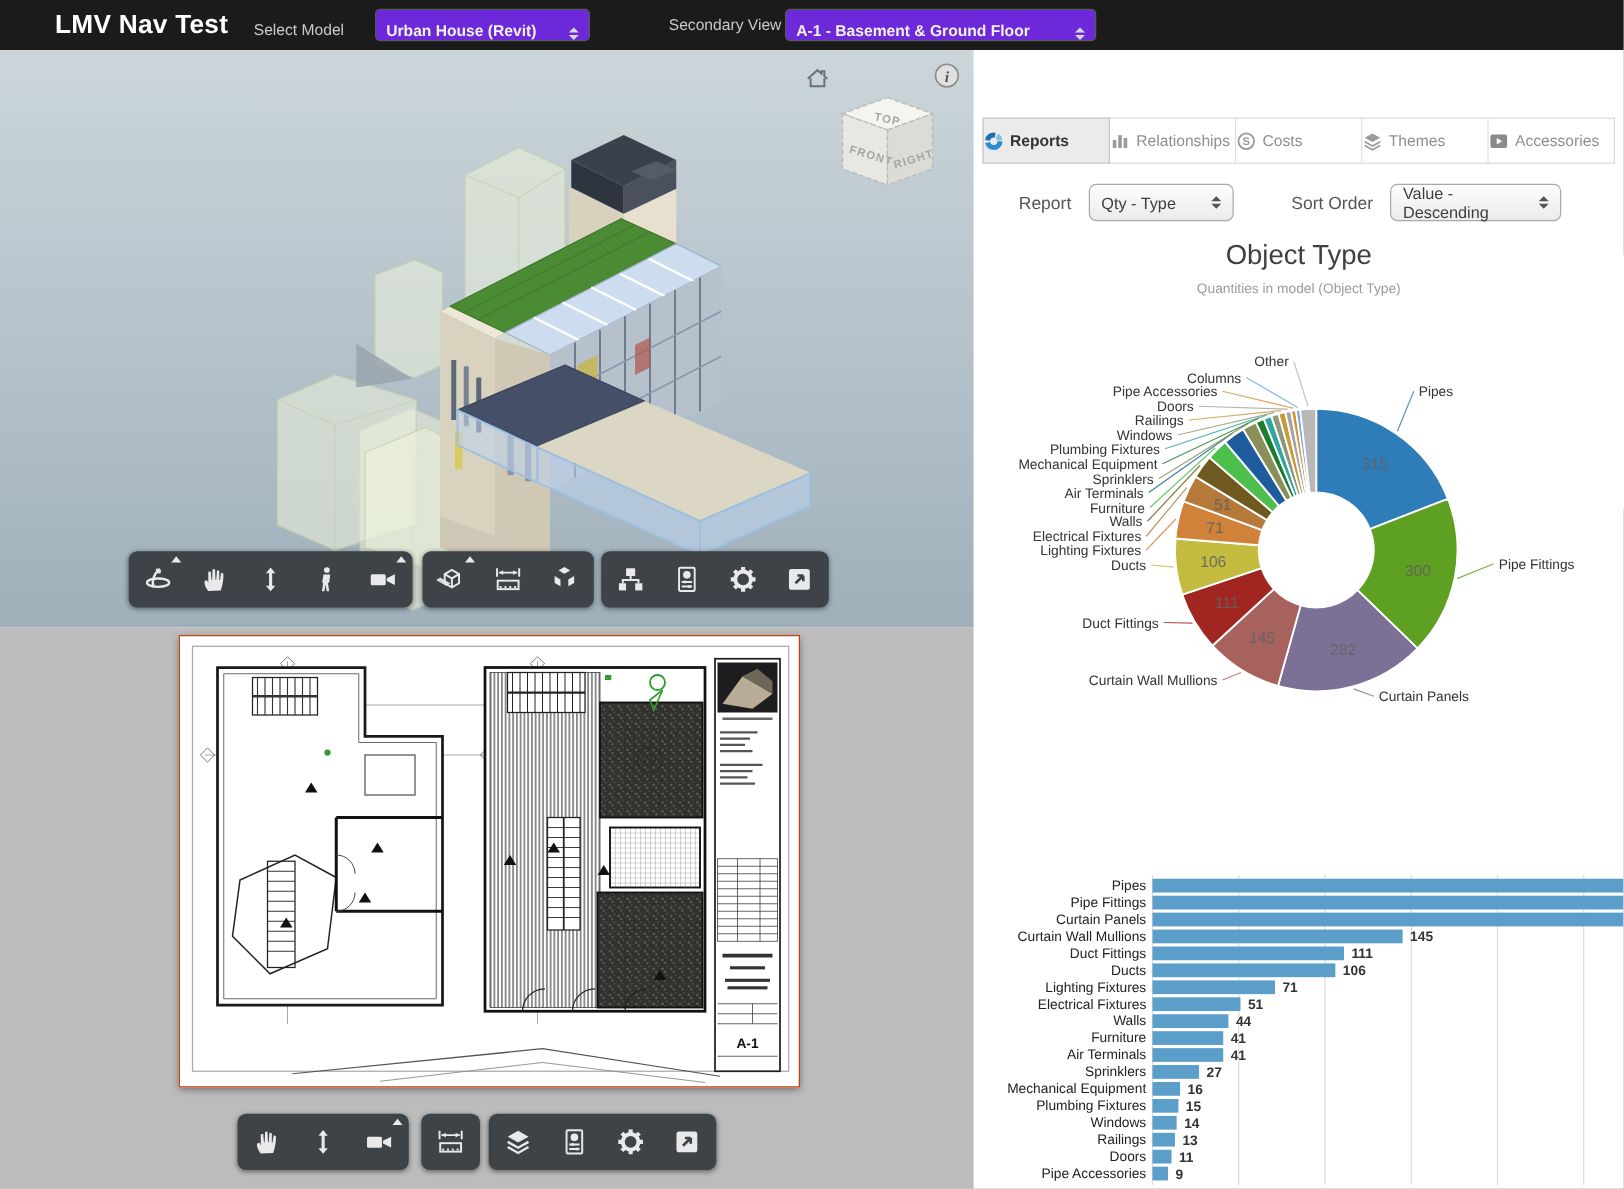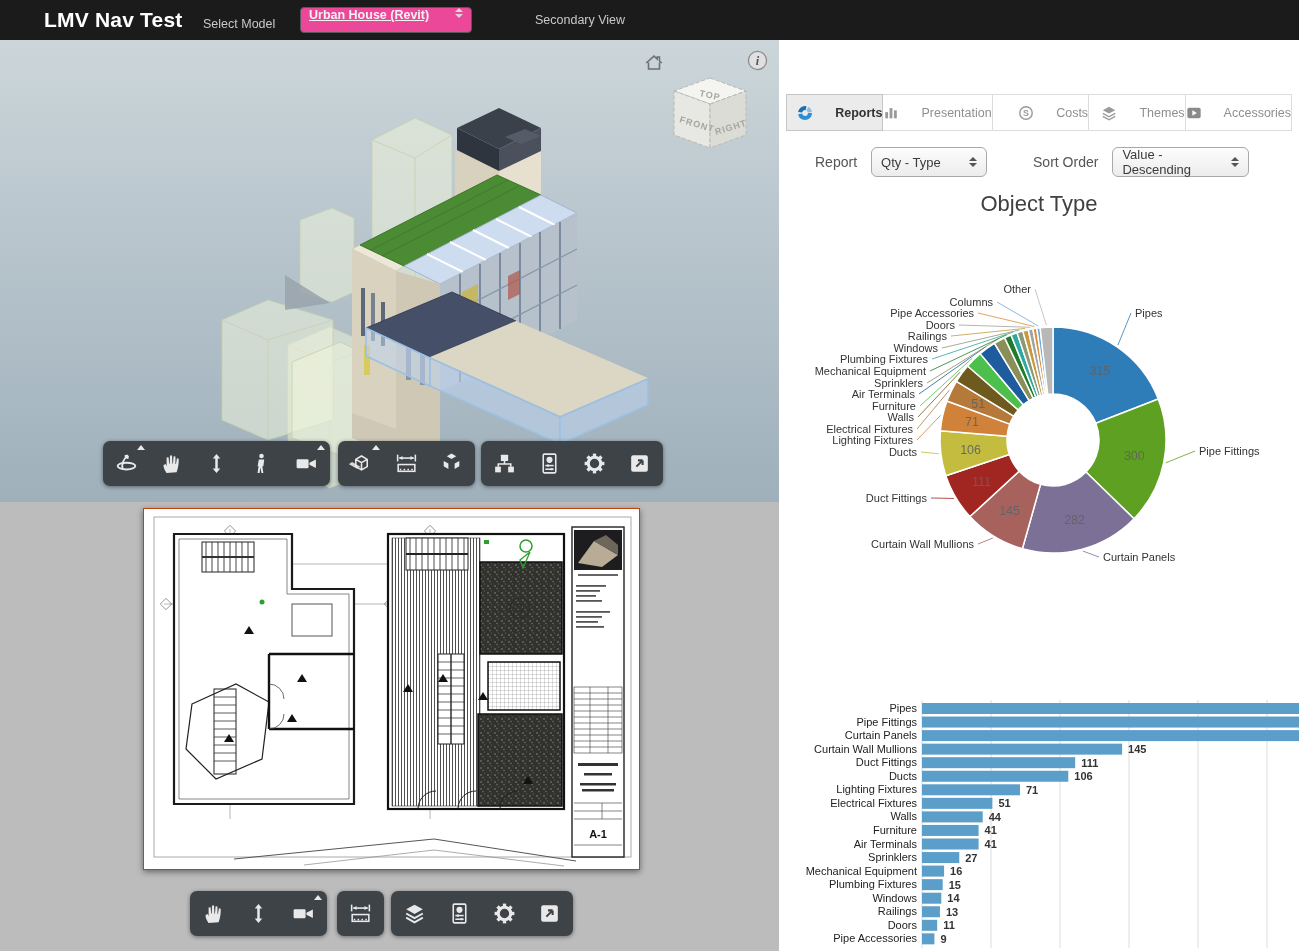--- a/index.html
+++ b/index.html
@@ -3,23 +3,23 @@
 <meta charset="utf-8">
 <style>
   html,body{margin:0;padding:0;background:#777;}
   #app{position:relative;width:1299px;height:951px;overflow:hidden;background:#fff;
        font-family:"Liberation Sans",sans-serif;-webkit-font-smoothing:antialiased;}
   
   #topbar{position:absolute;left:0;top:0;width:1299px;height:40px;background:#1b1b1b;
           display:flex;align-items:center;z-index:30;padding-left:32px;}
   #app-title{color:#fff;font-size:21px;font-weight:bold;margin:0 0 0 12px;letter-spacing:.2px;}
   .hdr-label{color:#c9c9c9;font-size:12.5px;}
-  .dsel{display:inline-flex;align-items:flex-start;justify-content:space-between;
-        background:#ec4899;border:1px solid #55595c;border-radius:4px;height:26px;
-        color:#f2f2f2;font-size:12.5px;font-weight:bold;padding:0 8px;box-sizing:border-box;cursor:pointer;text-decoration:underline;}
+  .dsel{display:inline-flex;align-items:flex-end;justify-content:space-between;
+        background:#6d28d9;border:1px solid #55595c;border-radius:4px;height:26px;
+        color:#f2f2f2;font-size:12.5px;font-weight:bold;padding:0 8px;box-sizing:border-box;cursor:pointer;}
   .updown{display:inline-flex;flex-direction:column;gap:2px;margin-left:10px;}
   .updown i{width:0;height:0;border-left:4px solid transparent;border-right:4px solid transparent;display:block;}
   .updown .up{border-bottom:4px solid #d8d8d8;}
   .updown .dn{border-top:4px solid #d8d8d8;}
   #sel-model{position:absolute;left:300px;top:7px;width:172px;}
   #lbl-model{position:absolute;left:203px;top:17px;}
   #lbl-view{position:absolute;left:535px;top:13px;}
   #sel-view{position:absolute;left:628px;top:7px;width:249px;}
   
   #viewer3d{position:absolute;left:0;top:40px;width:779px;height:462px;overflow:hidden;
@@ -35,21 +35,21 @@
        border-left:4px solid transparent;border-right:4px solid transparent;border-bottom:5px solid #e9e9e9;}
   
   #home-btn{position:absolute;left:643px;top:12px;width:22px;height:22px;cursor:pointer;}
   #info-btn{position:absolute;left:747px;top:10px;width:21px;height:21px;cursor:pointer;}
   
   #sheet{position:absolute;left:143px;top:6px;width:497px;height:362px;background:#fff;
          box-shadow:0 2px 6px rgba(0,0,0,.45);border:1px solid #c2410c;box-sizing:border-box;}
   
   #rightpanel{position:absolute;left:779px;top:40px;width:520px;height:911px;background:#fff;overflow:hidden;}
   #tabbar{position:absolute;left:7px;top:54px;width:506px;height:37px;display:flex;}
-  .tab{flex:1;display:flex;align-items:center;justify-content:flex-end;gap:22px;
+  .tab{flex:1;display:flex;align-items:center;justify-content:flex-start;gap:5px;
        background:#fff;border:1px solid #dcdcdc;border-left-width:0;color:#8f8f8f;
        font-size:12.5px;cursor:pointer;box-sizing:border-box;}
   .tab:first-child{border-left-width:1px;}
   .tab.active{background:#ebebeb;border-color:#c6c6c6;color:#333;font-weight:bold;}
   .tab svg{width:16px;height:16px;flex:0 0 auto;}
   #controls{position:absolute;left:36px;top:106px;height:32px;display:flex;align-items:center;gap:14px;}
   .ctl-label{font-size:14px;color:#555;}
   .lsel{display:inline-flex;align-items:center;justify-content:space-between;
         background:linear-gradient(#fdfdfd,#ececec);border:1px solid #a9a9a9;border-radius:6px;
         height:30px;padding:0 9px;font-size:13px;color:#3c3c3c;box-sizing:border-box;cursor:pointer;}
@@ -72,20 +72,27 @@
     <h1 id="app-title">LMV Nav Test</h1>
     <span id="lbl-model" class="hdr-label" style="position:absolute;">Select Model</span>
     <div id="sel-model" class="dsel">
       <span>Urban House (Revit)</span>
       <span class="updown">
           <i class="up"></i>
           <i class="dn"></i>
         </span>
     </div>
     <span id="lbl-view" class="hdr-label" style="position:absolute;">Secondary View</span>
+    <div id="sel-view" class="dsel">
+      <span>A-1 - Basement &amp; Ground Floor</span>
+      <span class="updown">
+          <i class="up"></i>
+          <i class="dn"></i>
+        </span>
+    </div>
   </header>
 
   <div id="viewer3d">
     <svg class="scene" width="779" height="462" viewBox="0 0 779 462">
 
       <g fill="#edf2da" fill-opacity="0.55" stroke="#c6d0ae" stroke-opacity="0.8" stroke-width="1">
         <polygon points="372,100 415,78 452,95 452,290 415,308 372,290"></polygon>
         <path d="M372,100 L415,118 L452,95 M415,118 V308" fill="none"></path>
         <polygon points="288,305 330,287 372,305 372,430 330,448 288,430"></polygon>
         <path d="M288,305 L330,323 L372,305 M330,323 V448" fill="none"></path>
@@ -509,21 +516,21 @@
           </g>
         </svg>
         <span>Reports</span>
       </div>
       <div class="tab">
         <svg viewBox="0 0 18 18" fill="#9a9a9a">
           <rect x="2.5" y="8" width="3.2" height="7"></rect>
             <rect x="7.4" y="3.5" width="3.2" height="11.5"></rect>
             <rect x="12.3" y="6" width="3.2" height="9"></rect>
         </svg>
-        <span>Presentation</span>
+        <span>Relationships</span>
       </div>
       <div class="tab">
         <svg viewBox="0 0 18 18">
           <circle cx="9" cy="9" r="7" fill="none" stroke="#9a9a9a" stroke-width="1.6"></circle>
           <text x="9" y="12.6" text-anchor="middle" font-size="10" font-weight="bold" fill="#9a9a9a" font-family="Liberation Sans,sans-serif">S</text>
         </svg>
         <span>Costs</span>
       </div>
       <div class="tab">
         <svg viewBox="0 0 18 18">
@@ -555,20 +562,21 @@
       <span id="sort-gap"></span>
       <span class="ctl-label">Sort Order</span>
       <div class="lsel" style="width:137px;">
         <span>Value - Descending</span>
         <span class="updown">
             <i class="up"></i>
             <i class="dn"></i>
           </span>
       </div>
     </div>
+    <div id="chart-subtitle">Quantities in model (Object Type)</div>
 
     <svg id="donut-svg" width="520" height="372" viewBox="0 0 520 372">
         <path d="M274,87 A113,113 0 0 1 379.3006353008941,159.00272929537758 L316.8657453437268,183.3108455538705 A46,46 0 0 0 274,154 Z" fill="#2e7cb8" stroke="#fff" stroke-width="1.5" stroke-linejoin="round"></path>
         <line x1="352" y1="73" x2="338.9109701696784" y2="105.070731849281" stroke="#2e7cb8" stroke-width="1" opacity="0.8"></line>
         <text x="356" y="77" text-anchor="start" font-size="11" fill="#333">Pipes</text>
         <text x="320.84878716594187" y="135.48583255208976" text-anchor="middle" font-size="12.5" fill="#626262" opacity="0.9">315</text>
         <path d="M379.3006353008941,159.00272929537758 A113,113 0 0 1 355.0358939377629,278.75394525804813 L306.9880630189123,232.0591281581435 A46,46 0 0 0 316.8657453437268,183.3108455538705 Z" fill="#5ea021" stroke="#fff" stroke-width="1.5" stroke-linejoin="round"></path>
         <line x1="416" y1="211" x2="386.70949452562525" y2="222.83790366426075" stroke="#5ea021" stroke-width="1" opacity="0.8"></line>
         <text x="420" y="215" text-anchor="start" font-size="11" fill="#333">Pipe Fittings</text>
         <text x="355.34685257066866" y="220.4830087315969" text-anchor="middle" font-size="12.5" fill="#626262" opacity="0.9">300</text>

